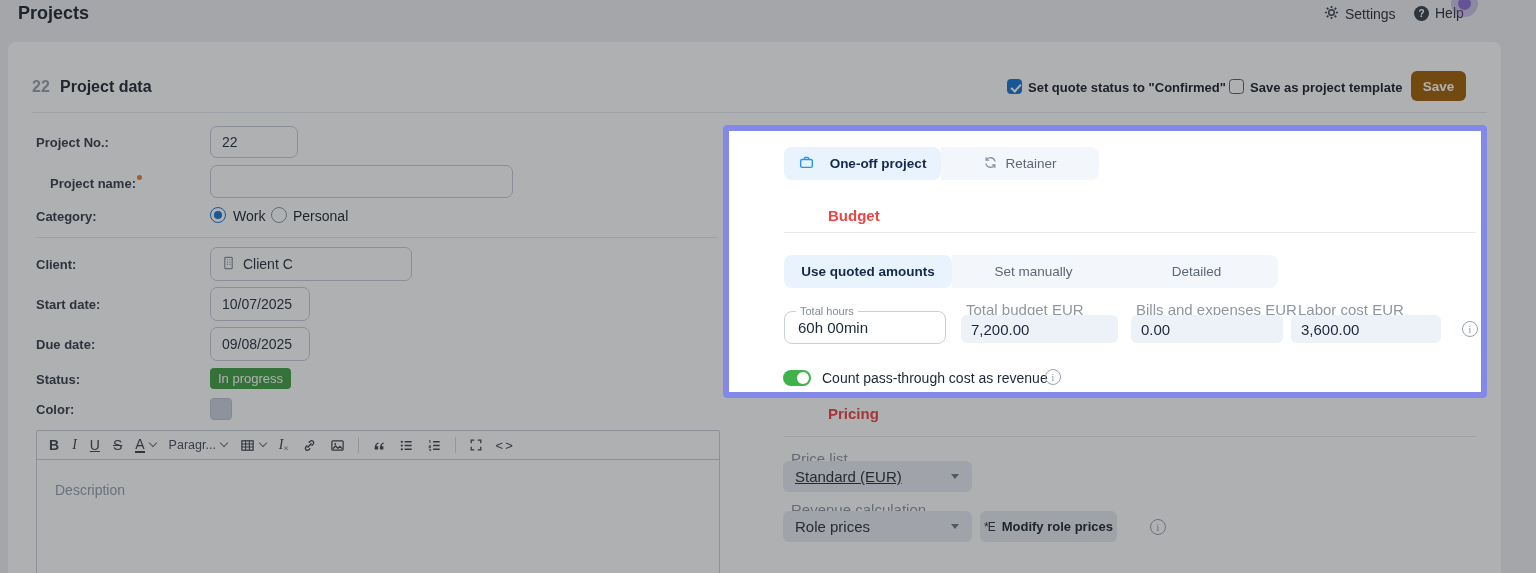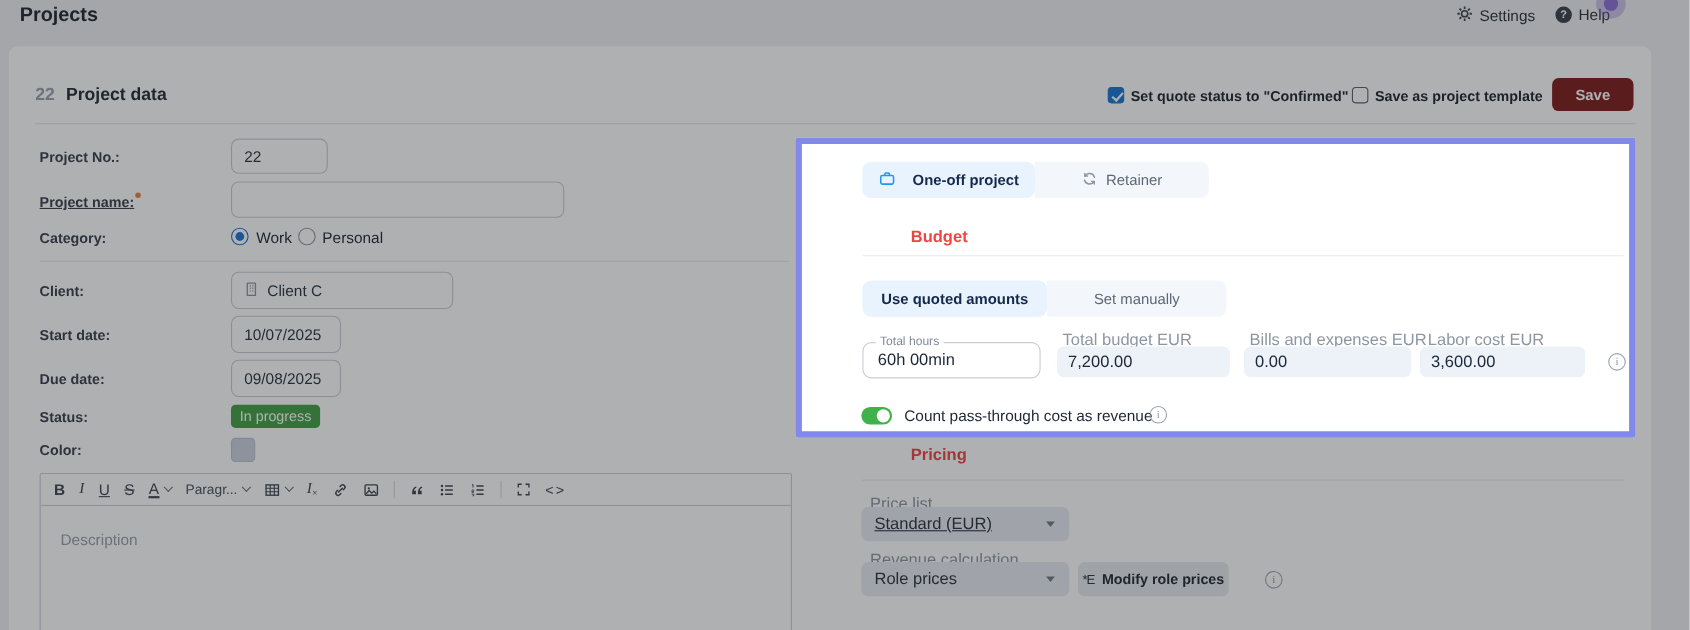--- a/index.html
+++ b/index.html
@@ -18,21 +18,21 @@
   .card { position:absolute; left:8px; top:42px; width:1493px; height:531px; background:#ffffff; border-radius:8px 8px 0 0; }
   .h-num { font-size:16px; font-weight:bold; color:#9aa2ad; }
   .h-title { font-size:16px; font-weight:bold; color:#242b35; }
   .divider { position:absolute; height:1px; background:#e4e7ea; }
 
   
   .cbx { position:absolute; width:15px; height:15px; border-radius:3.5px; border:1.6px solid #59616c; background:#fff; cursor:pointer; }
   .cbx.checked { background:#1976d2; border-color:#1976d2; }
   .cbx.checked::after { content:""; position:absolute; left:4.5px; top:1.5px; width:4px; height:8px; border-right:2px solid #fff; border-bottom:2px solid #fff; transform:rotate(42deg); }
   .cbx-label { position:absolute; font-size:13px; font-weight:bold; color:#20262e; }
-  .btn-save { position:absolute; left:1411px; top:71px; width:74px; height:30px; background:#7f1d1d; border:none; border-radius:6px; color:#fff; font-weight:bold; font-size:13.5px; font-family:inherit; cursor:pointer; }
+  .btn-save { position:absolute; left:1411px; top:71px; width:55px; height:30px; background:#a16207; border:none; border-radius:6px; color:#fff; font-weight:bold; font-size:13.5px; font-family:inherit; cursor:pointer; }
 
   
   .flabel { position:absolute; left:36px; font-size:13px; font-weight:bold; color:#39404c; }
   .req-dot { display:inline-block; width:5px; height:5px; border-radius:50%; background:#e8833a; vertical-align:8px; margin-left:1px; }
   .inp { position:absolute; background:#fff; border:1px solid #c7cdd6; border-radius:7px; font-size:14px; color:#2b3440; display:flex; align-items:center; padding:0 11px; }
   .radio { position:absolute; width:16px; height:16px; border-radius:50%; border:1.5px solid #8e98a4; background:#fff; cursor:pointer; }
   .radio.sel { border-color:#1976d2; }
   .radio.sel::after { content:""; position:absolute; left:2.5px; top:2.5px; width:8px; height:8px; border-radius:50%; background:#1976d2; }
   .radio-label { position:absolute; font-size:14px; color:#1f2730; }
   .badge { position:absolute; left:210px; top:368px; height:21px; display:flex; align-items:center; padding:0 8px; border-radius:4px; background:#43a047; color:#fff; font-size:13px; }
@@ -106,21 +106,21 @@
   <span class="cbx-label" style="left:1242px; top:38px;">Save as project template</span>
   <button class="btn-save" style="left:1403px; top:29px;">Save</button>
 
   <div class="divider" style="left:24px; top:70px; width:1455px;"></div>
 
   <span class="flabel" style="left:28px; top:93px;">Project No.:</span>
   <div class="inp" style="left:202px; top:84px; width:88px; height:32px;">
     <span>22</span>
   </div>
 
-  <span class="flabel" style="left:28px; top:133px;text-decoration:underline;"><span>Project name:</span><span class="req-dot"></span></span>
+  <span class="flabel" style="left:42px; top:133px;"><span>Project name:</span><span class="req-dot"></span></span>
   <div class="inp" style="left:202px; top:123px; width:303px; height:33px;">
     <span></span>
   </div>
 
   <span class="flabel" style="left:28px; top:167px;">Category:</span>
   <span class="radio sel" style="left:202px; top:165px;"></span>
   <span class="radio-label" style="left:225px; top:166px;">Work</span>
   <span class="radio" style="left:263px; top:165px;"></span>
   <span class="radio-label" style="left:285px; top:166px;">Personal</span>
 
@@ -261,20 +261,23 @@
   <div class="section-title" style="left:776px; top:165px;">Budget</div>
   <div class="divider" style="left:776px; top:190px; width:692px; background:#e7ebef;"></div>
 
   <div class="seg" style="left:776px; top:213px;">
     <div class="tab active" style="width:168px;">
         <span>Use quoted amounts</span>
       </div>
     <div class="tab" style="width:163px;">
         <span>Set manually</span>
       </div>
+    <div class="tab" style="width:163px;">
+        <span>Detailed</span>
+      </div>
   </div>
 
   <div class="outline-field" style="left:776px; top:269px;">
     <span class="outline-label">Total hours</span>
     <span class="outline-value">60h 00min</span>
   </div>
 
   <span class="minilabel" style="left:958px; top:259px;">Total budget EUR</span>
   <div class="fillbox" style="left:953px; top:273px; width:157px;">
       <span>7,200.00</span>

